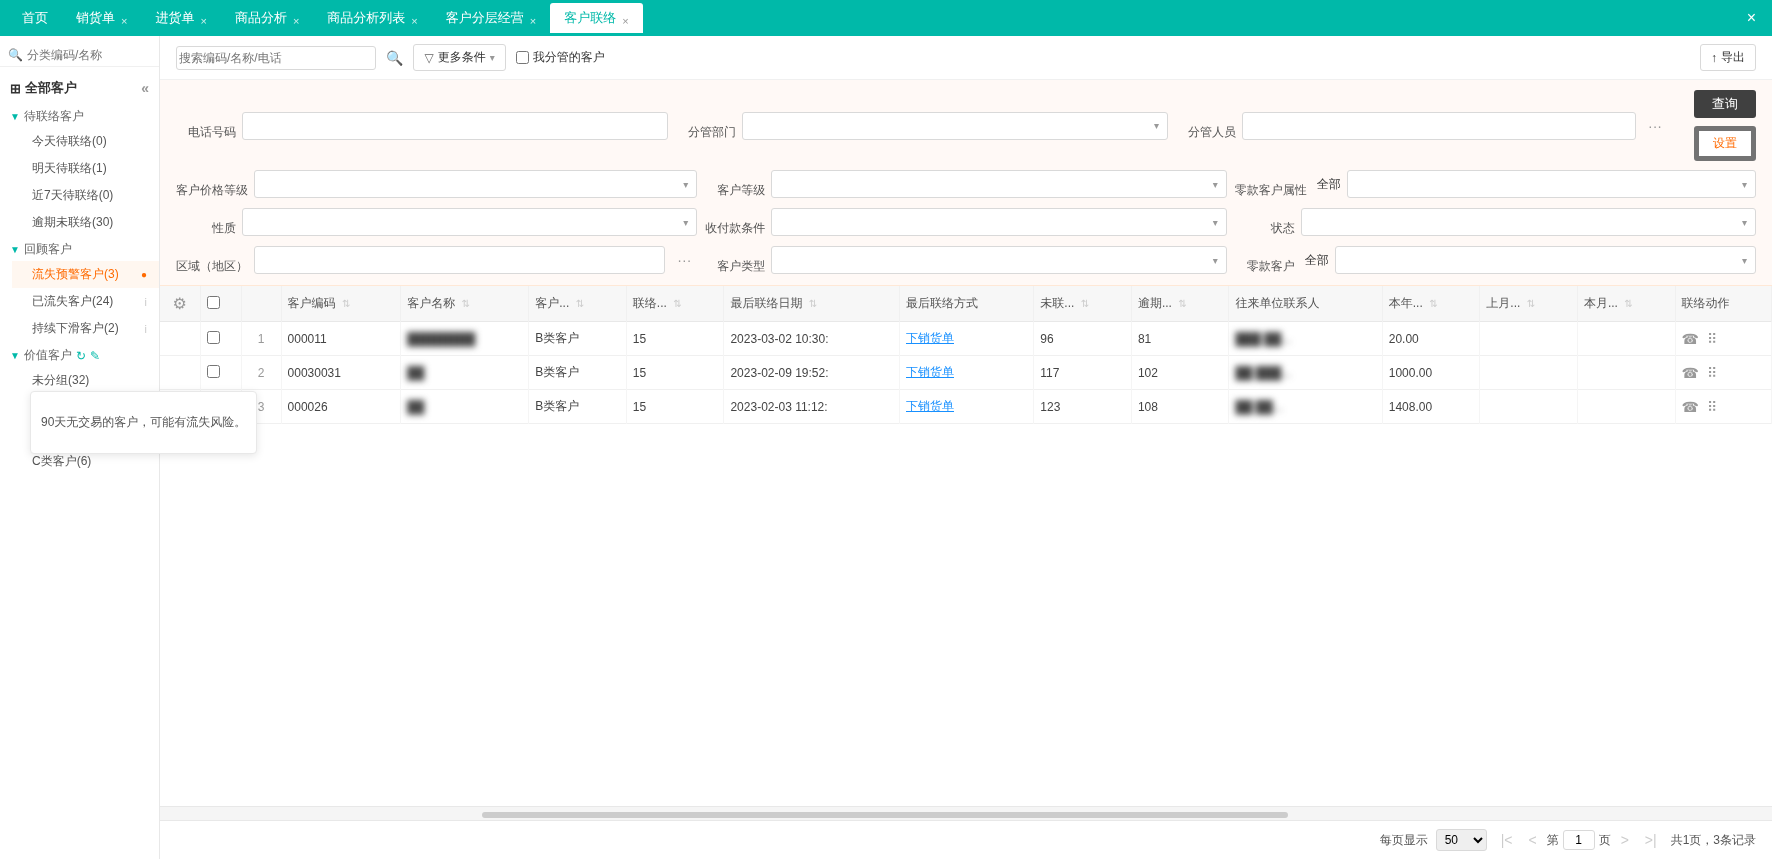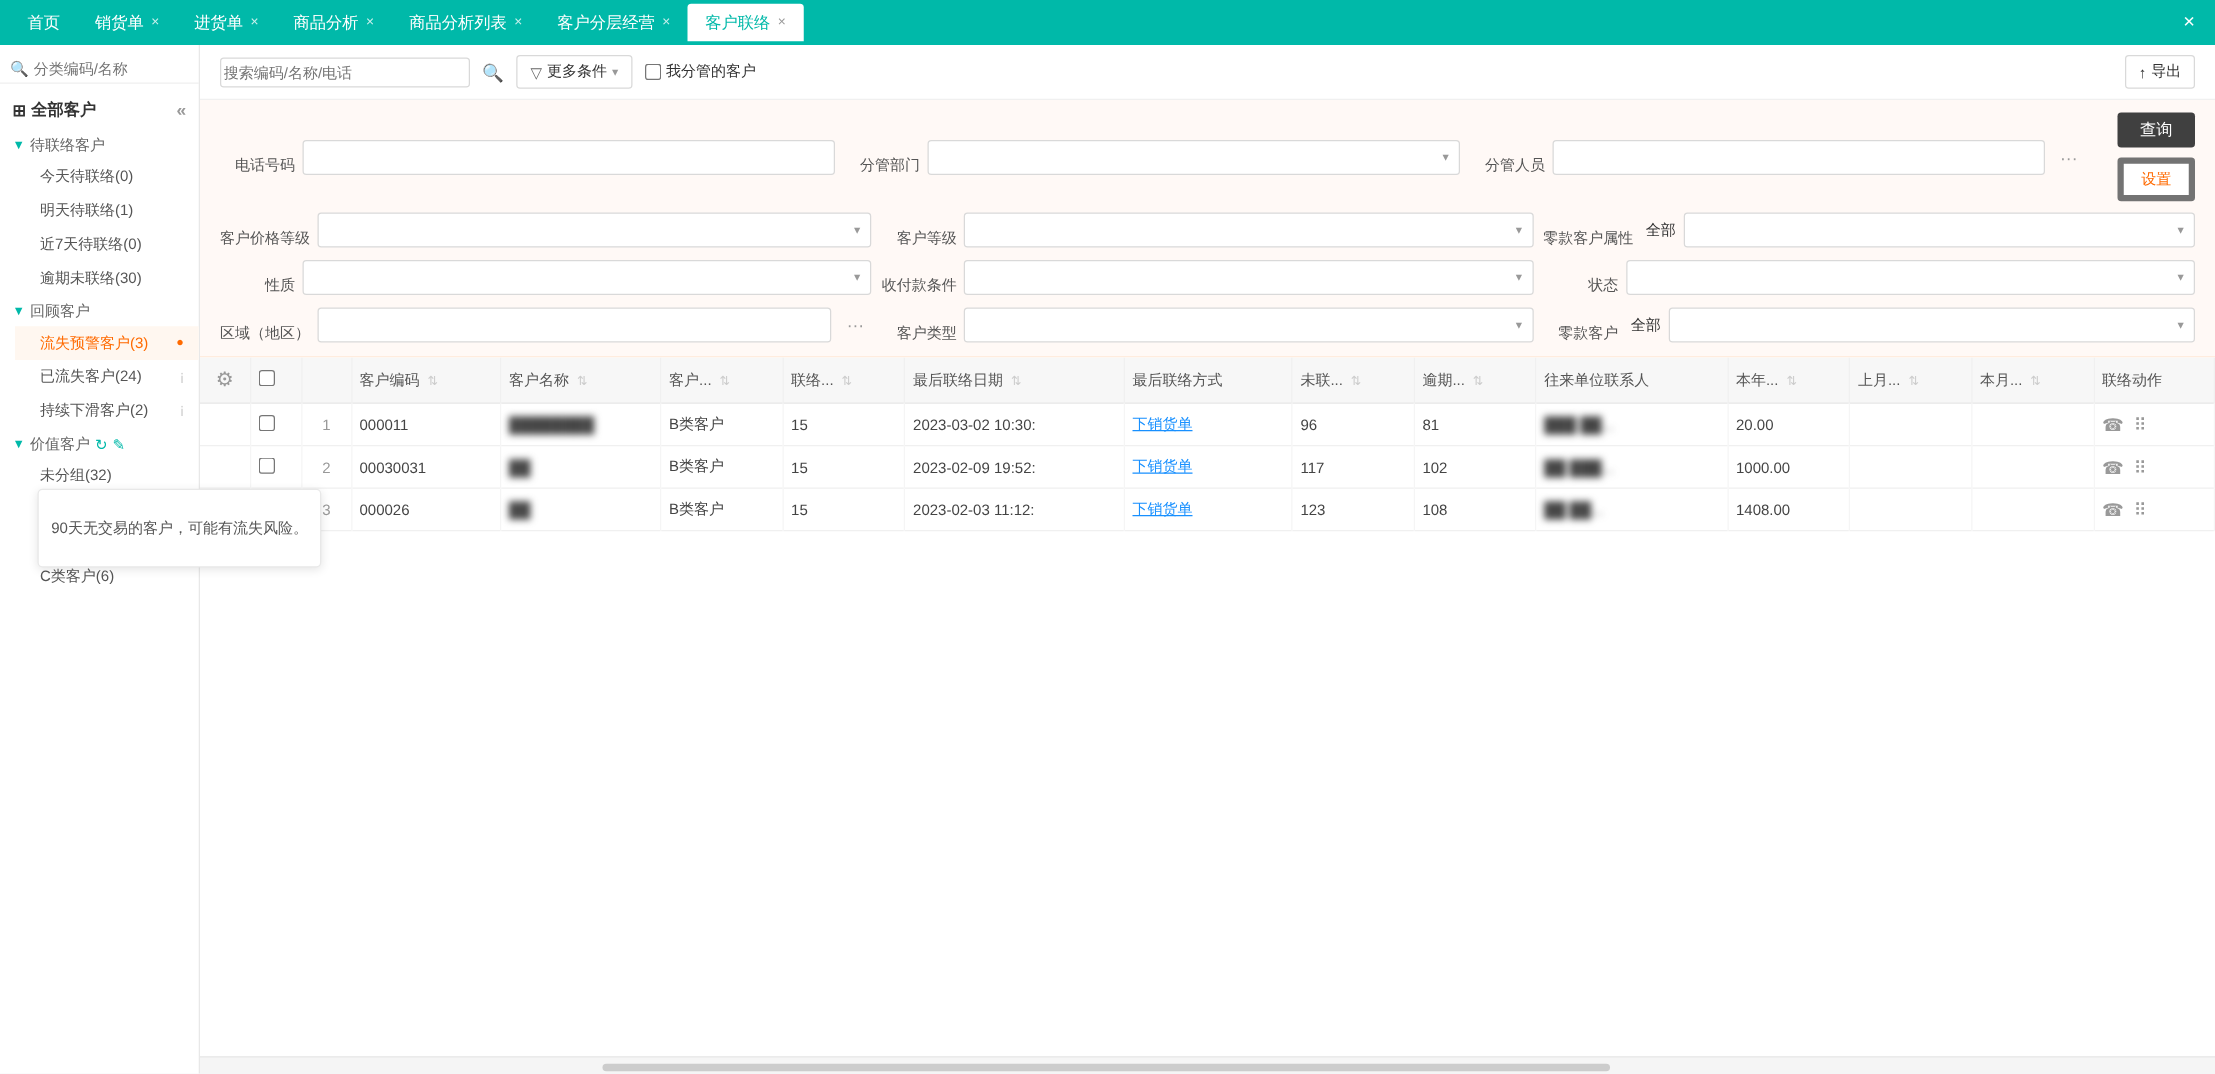--- a/index.html
+++ b/index.html
@@ -13,21 +13,21 @@
       align-items: center;
       padding: 0 8px;
       gap: 0;
     }
     .top-nav .tab {
       padding: 6px 14px;
       color: #fff;
       font-size: 13px;
       cursor: pointer;
       display: flex;
-      align-items: center;
+      align-items: flex-end;
       gap: 6px;
       border-radius: 3px 3px 0 0;
       white-space: nowrap;
     }
     .top-nav .tab.active {
       background: #fff;
       color: #00b9a9;
     }
     .top-nav .tab .close-x {
       font-size: 11px;
@@ -793,15 +793,32 @@
             </td>
           </tr>
         </tbody>
       </table>
     </div>
 
     <div class="scrollbar-placeholder">
       <div class="scrollbar-track"></div>
     </div>
 
+    <div class="table-footer">
+      <span>每页显示</span>
+      <select class="page-size-select">
+        <option>50</option>
+        <option>100</option>
+      </select>
+      <div class="pagination-btns">
+        <span class="pg-btn disabled">|&lt;</span>
+        <span class="pg-btn disabled">&lt;</span>
+        <span>第</span>
+        <input class="pagination-input" type="text" value="1" style="">
+        <span>页</span>
+        <span class="pg-btn disabled">&gt;</span>
+        <span class="pg-btn disabled">&gt;|</span>
+      </div>
+      <span>共1页，3条记录</span>
+    </div>
 
   </div>
 </div>
 
 </body></html>

